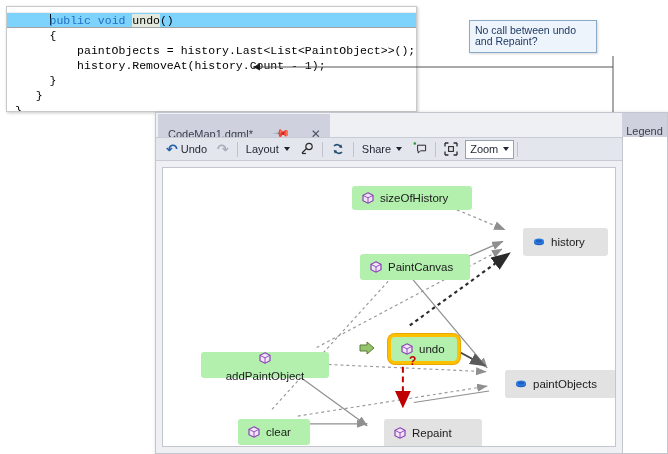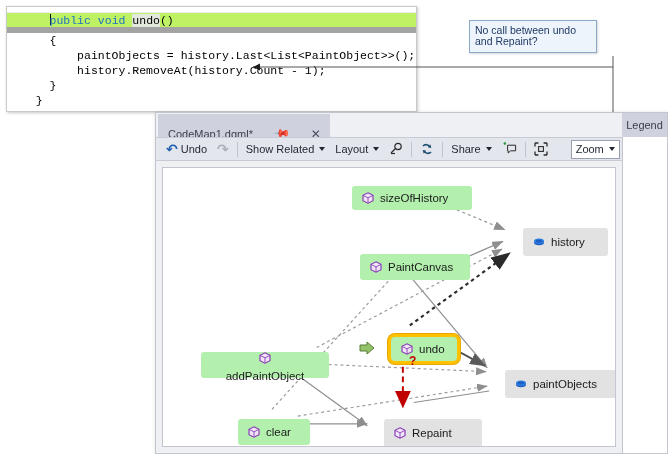--- a/index.html
+++ b/index.html
@@ -16,21 +16,21 @@
     background:#ffffff;border:1px solid #c9c9c9;
     box-shadow:1px 1px 3px rgba(0,0,0,.22);
     overflow:hidden;
   }
   #code-lines{
     font-family:"Liberation Mono","DejaVu Sans Mono",monospace;
     font-size:11.5px;line-height:15px;color:#000000;
     padding:5px 0 0 0;white-space:pre;
   }
   .cl{padding-left:8px;height:15px;}
-  .cl.hl{background:#bef264;border-top:1px solid #ececec;border-bottom:6px solid #a3a3a3;height:14px;}
+  .cl.hl{background:#7dd3fc;border-top:1px solid #ececec;border-bottom:1px solid #a3a3a3;height:14px;}
   .kw{color:#1f6fc4;}
   .caret{display:inline-block;width:1px;height:11px;background:#000;vertical-align:-1px;margin-right:-1px;}
   .sel{background:#e3e9dd;}
   
   #callout{
     position:absolute;left:469px;top:20px;width:128px;height:33px;
     background:#eef4fb;border:1px solid #8aa8c8;
     color:#1f3a66;font-size:10.5px;line-height:11px;
     padding:4px 5px;box-sizing:border-box;
     box-shadow:1px 1px 2px rgba(0,0,0,.16);
@@ -64,26 +64,26 @@
     padding-left:5px;box-sizing:border-box;position:relative;
   }
   .tb{display:flex;align-items:center;gap:3px;padding:0 5px;height:20px;white-space:nowrap;}
   .tb.dim{color:#a9adb8;}
   .sep{width:1px;height:15px;background:#c0c3cd;margin:0 3px;}
   .caret-dn{width:0;height:0;border-left:3.5px solid transparent;border-right:3.5px solid transparent;border-top:4px solid #1f2430;margin-left:2px;}
   .undo-glyph{color:#1f5fae;font-size:14px;font-weight:bold;font-family:"DejaVu Sans",sans-serif;}
   .redo-glyph{color:#a9adb8;font-size:14px;font-weight:bold;font-family:"DejaVu Sans",sans-serif;}
   #zoombox{
     border:1px solid #9aa0ad;background:#ffffff;height:17px;
-    display:flex;align-items:center;padding:0 4px;gap:3px;font-size:11px;margin-left:18px;
+    display:flex;align-items:center;padding:0 4px;gap:3px;font-size:11px;margin-left:2px;
   }
   #legend-tab{
     position:absolute;right:0;top:0;width:45px;height:24px;
     background:#cfd2de;color:#3a3f4d;font-size:11px;
-    display:flex;align-items:center;justify-content:center;
+    display:flex;align-items:flex-end;justify-content:center;
     box-sizing:border-box;
   }
   #legend-panel{
     position:absolute;right:0;top:24px;width:45px;bottom:0;
     background:#ffffff;border-left:1px solid #c4c6cf;box-sizing:border-box;
   }
   #canvas-wrap{
     position:absolute;left:6px;top:54px;right:51px;bottom:6px;
     background:#ffffff;border:1px solid #c4c6cf;overflow:hidden;
   }
@@ -134,24 +134,20 @@
 
   <div id="toolbar">
     <div class="tb">
       <span class="undo-glyph">↶</span>
       <span>Undo</span>
     </div>
     <div class="tb dim">
       <span class="redo-glyph">↷</span>
     </div>
     <div class="sep"></div>
-    <div class="tb">
-      <span>Show Related</span>
-      <i class="caret-dn"></i>
-    </div>
     <div class="tb">
       <span>Layout</span>
       <i class="caret-dn"></i>
     </div>
     <div class="tb">
       <svg width="14" height="14" viewBox="0 0 14 14">
         <path d="M2 11 L7 6" stroke="#2b2b2b" stroke-width="1.2" fill="none"></path>
         <circle cx="9" cy="4.5" r="3.2" stroke="#2b2b2b" stroke-width="1.2" fill="none"></circle>
         <path d="M2 11.5 h4" stroke="#2b2b2b" stroke-width="1.2"></path>
       </svg>

